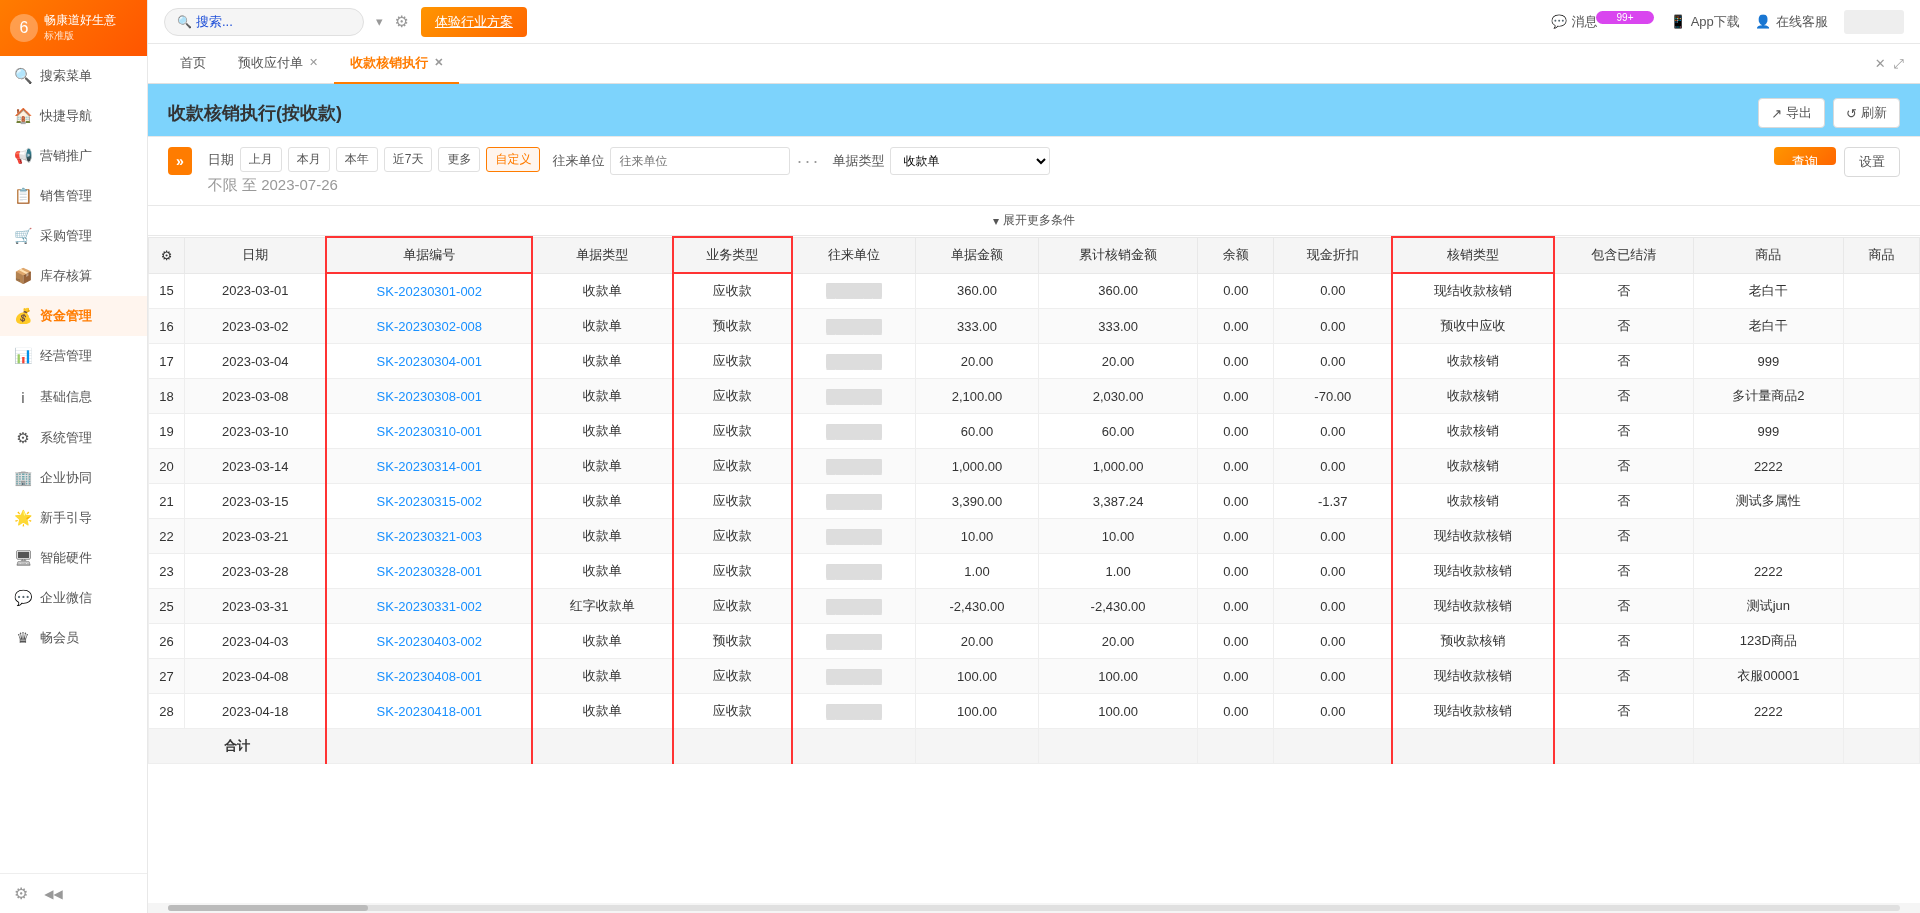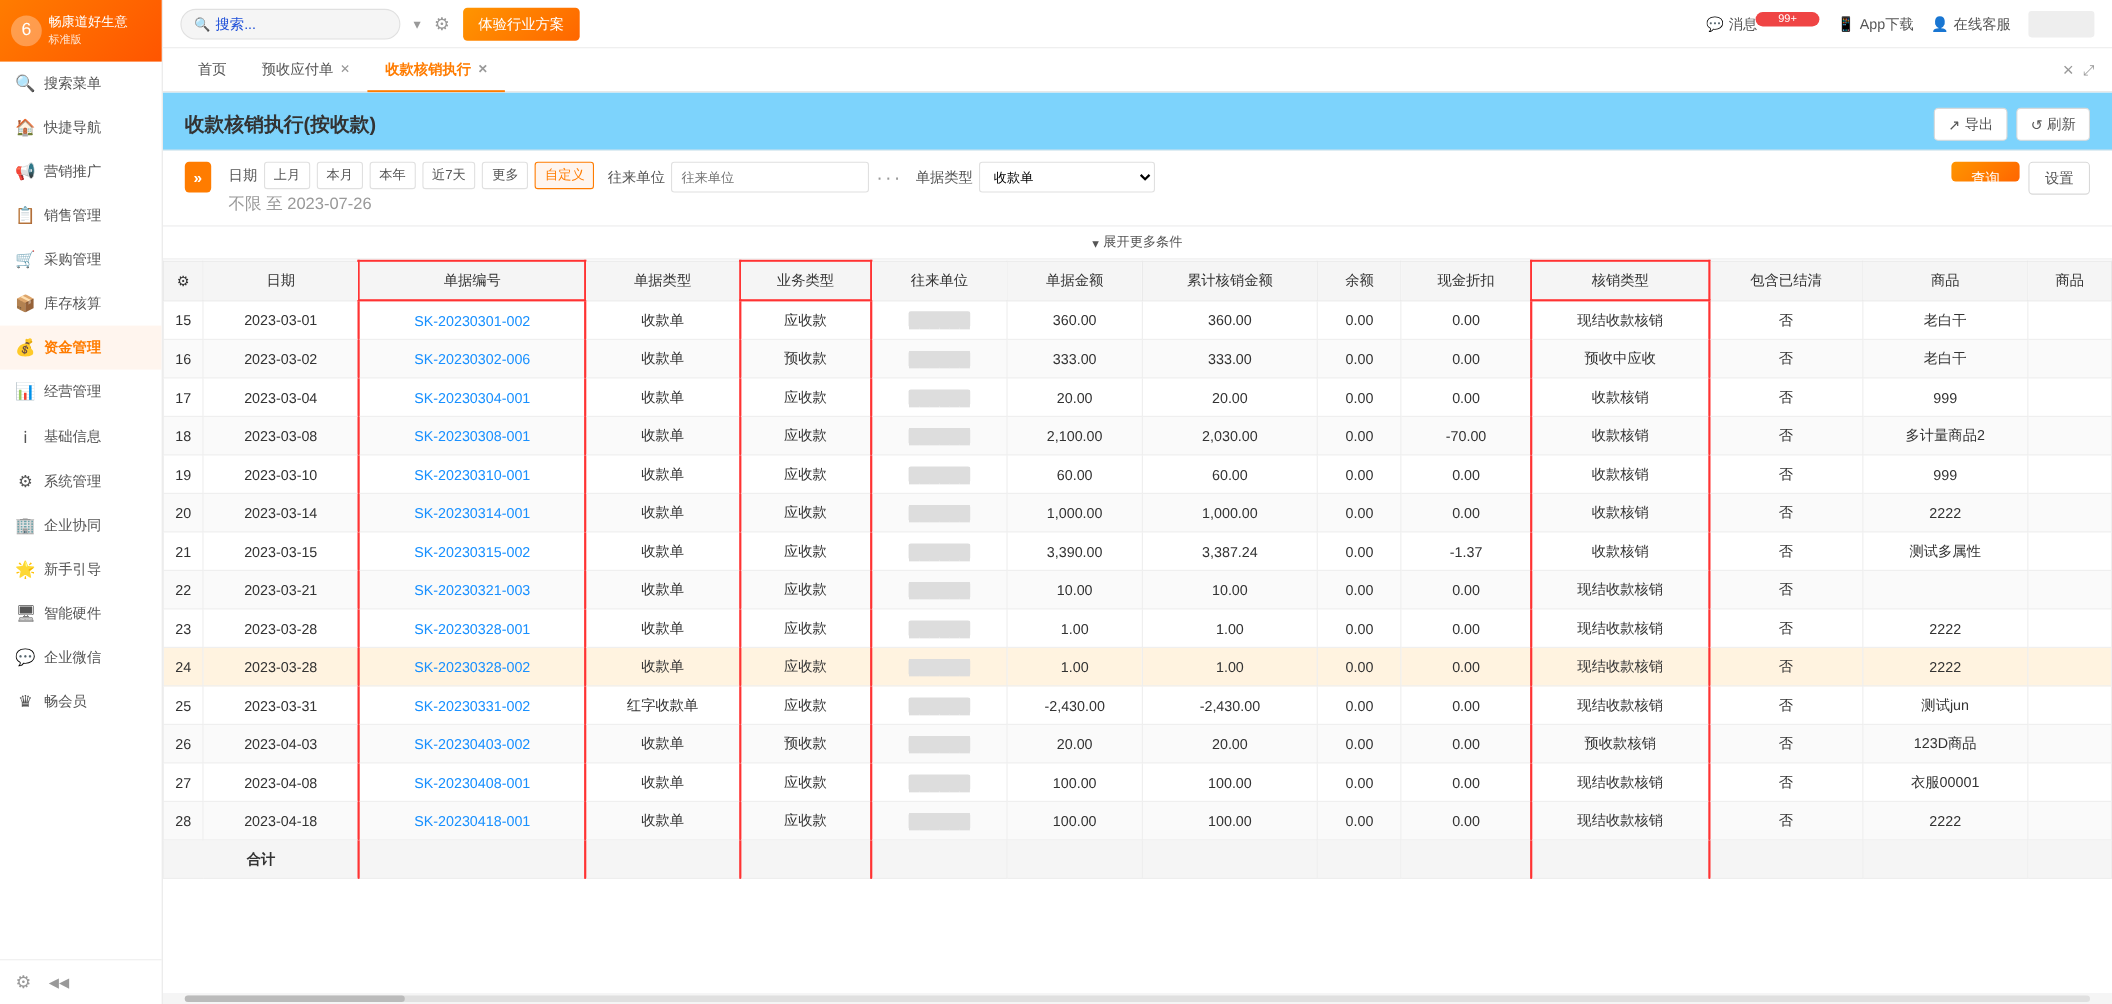--- a/index.html
+++ b/index.html
@@ -91,25 +91,26 @@
     .topbar-gear { color: #999; cursor: pointer; font-size: 16px; }
     .topbar-btn {
       background: linear-gradient(135deg, #ff9500, #ff6600);
       color: #fff;
       border: none;
       border-radius: 4px;
       padding: 6px 14px;
       font-size: 13px;
       cursor: pointer;
       font-family: inherit;
+      text-decoration: underline;
     }
     .topbar-spacer { flex: 1; }
     .topbar-right { display: flex; align-items: center; gap: 16px; color: #555; font-size: 13px; }
     .topbar-badge {
-      background: #ef4444;
+      background: #d946ef;
       color: #fff;
       border-radius: 8px;
       padding: 1px 21px;
       font-size: 10px;
       margin-left: -6px;
       margin-top: -8px;
     }
     .topbar-right-item { display: flex; align-items: center; gap: 4px; cursor: pointer; }
 
     
@@ -553,21 +554,21 @@
               <td>0.00</td>
               <td>0.00</td>
               <td class="td-highlighted">现结收款核销</td>
               <td>否</td>
               <td>老白干</td>
               <td></td>
             </tr>
             <tr>
               <td>16</td>
               <td>2023-03-02</td>
-              <td class="td-highlighted"><a class="link-text" href="#">SK-20230302-006</a></td>
+              <td class="td-highlighted"><a class="link-text" href="#">SK-20230302-008</a></td>
               <td>收款单</td>
               <td class="td-highlighted">预收款</td>
               <td><span style="background:#ddd;color:#ddd;border-radius:2px;">██████</span></td>
               <td>333.00</td>
               <td>333.00</td>
               <td>0.00</td>
               <td>0.00</td>
               <td class="td-highlighted">预收中应收</td>
               <td>否</td>
               <td>老白干</td>
@@ -666,36 +667,20 @@
               <td>0.00</td>
               <td class="td-highlighted">现结收款核销</td>
               <td>否</td>
               <td></td>
               <td></td>
             </tr>
             <tr>
               <td>23</td>
               <td>2023-03-28</td>
               <td class="td-highlighted"><a class="link-text" href="#">SK-20230328-001</a></td>
-              <td>收款单</td>
-              <td class="td-highlighted">应收款</td>
-              <td><span style="background:#ddd;color:#ddd;border-radius:2px;">██████</span></td>
-              <td>1.00</td>
-              <td>1.00</td>
-              <td>0.00</td>
-              <td>0.00</td>
-              <td class="td-highlighted">现结收款核销</td>
-              <td>否</td>
-              <td>2222</td>
-              <td></td>
-            </tr>
-            <tr class="highlighted">
-              <td>24</td>
-              <td>2023-03-28</td>
-              <td class="td-highlighted"><a class="link-text" href="#">SK-20230328-002</a></td>
               <td>收款单</td>
               <td class="td-highlighted">应收款</td>
               <td><span style="background:#ddd;color:#ddd;border-radius:2px;">██████</span></td>
               <td>1.00</td>
               <td>1.00</td>
               <td>0.00</td>
               <td>0.00</td>
               <td class="td-highlighted">现结收款核销</td>
               <td>否</td>
               <td>2222</td>

